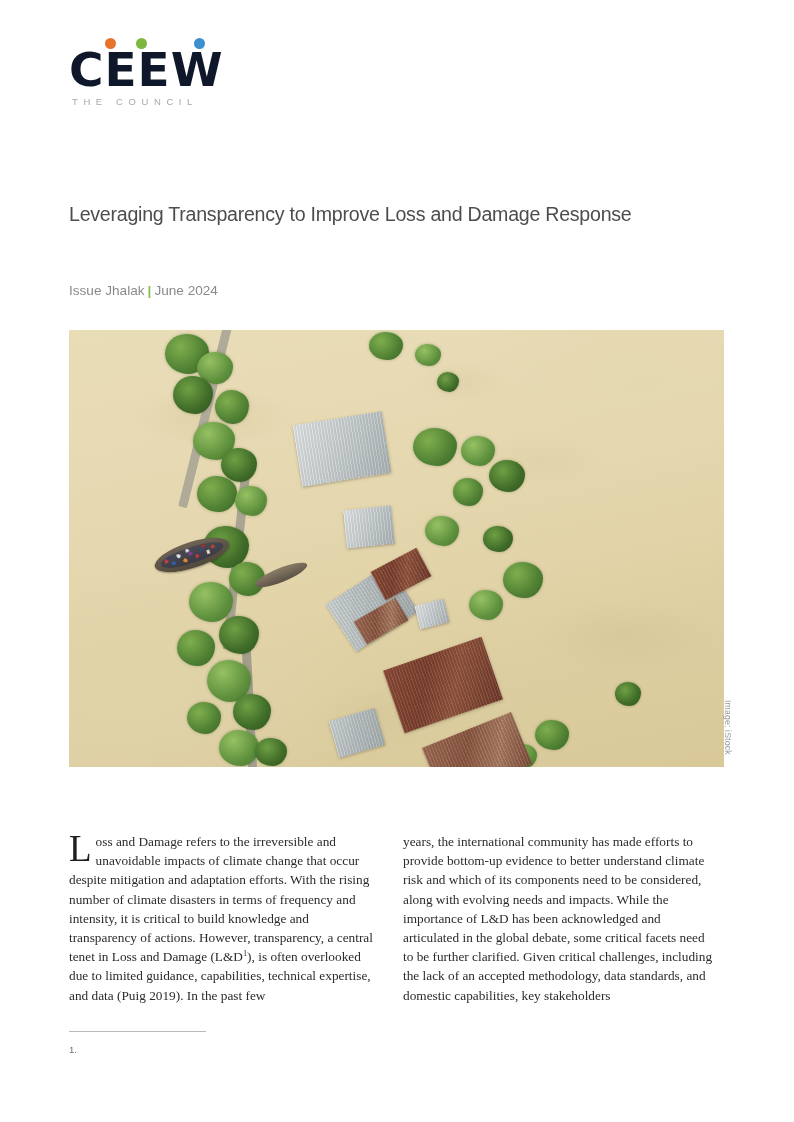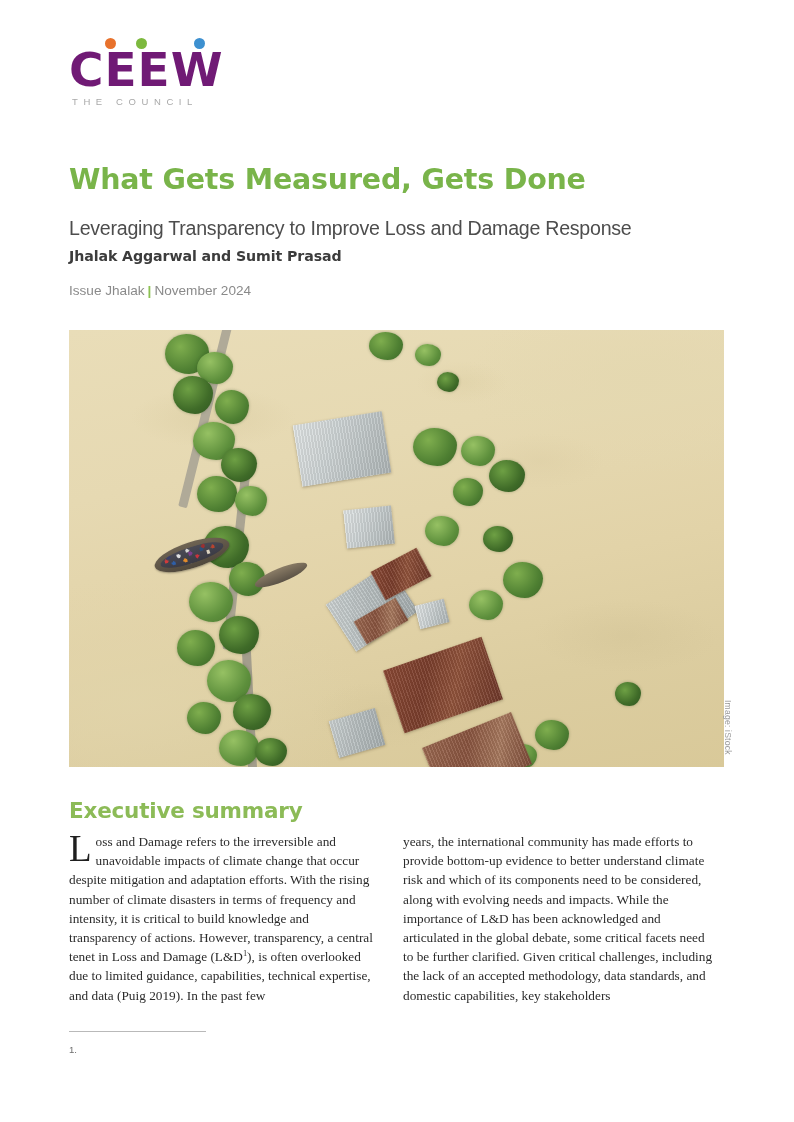--- a/index.html
+++ b/index.html
@@ -51,21 +51,21 @@
   .logo-dot.d3 { left: 89px; background: #3d90d0; }
 
   .logo-word {
     position: absolute;
     left: 0;
     top: 8px;
     font-family: "DejaVu Sans", sans-serif;
     font-size: 47px;
     font-weight: bold;
     letter-spacing: 1px;
-    color: #701a75;
+    color: #0f172a;
     line-height: 1;
   }
   .logo-tag {
     position: absolute;
     left: 3px;
     top: 58px;
     font-family: "Liberation Sans", sans-serif;
     font-size: 9.5px;
     letter-spacing: 5.6px;
     color: #a9a9a9;
@@ -89,21 +89,20 @@
     position: absolute;
     left: 69px;
     top: 203px;
     width: 680px;
     font-family: "Liberation Sans", sans-serif;
     font-size: 19.6px;
     font-weight: normal;
     color: #4d4d4d;
     letter-spacing: -0.25px;
     line-height: 1.2;
-    margin-top: 14px;
   }
   .authors {
     position: absolute;
     left: 69px;
     top: 248px;
     font-family: "DejaVu Sans", sans-serif;
     font-size: 14.2px;
     font-weight: bold;
     color: #3c3c3c;
     letter-spacing: -0.1px;
@@ -333,25 +332,23 @@
   <div class="logo-block">
     <div class="logo-dots">
       <span class="logo-dot d1" style="background: rgb(232, 114, 44);"></span>
       <span class="logo-dot d2" style="background: rgb(125, 185, 62);"></span>
       <span class="logo-dot d3" style="background: rgb(61, 144, 208);"></span>
     </div>
     <div class="logo-word">CEEW</div>
     <div class="logo-tag">THE COUNCIL</div>
   </div>
 
-  <div class="title">What Gets Measured, Gets Done</div>
   <div class="subtitle">Leveraging Transparency to Improve Loss and Damage Response</div>
-  <div class="authors">Jhalak Aggarwal and Sumit Prasad</div>
   <div class="meta">
-    <span>Issue Jhalak</span><span class="sep">|</span><span>November 2024</span>
+    <span>Issue Jhalak</span><span class="sep">|</span><span>June 2024</span>
   </div>
 
   <div class="photo-wrap">
     <div class="photo"></div>
     <div class="water-mottle"></div>
 
     <div class="road-line r1"></div>
     <div class="road-line r2"></div>
     <div class="road-line r3"></div>
 
@@ -418,21 +415,20 @@
     </div>
 
     <div class="boat">
       <span class="boat-people"></span>
     </div>
     <div class="boat2"></div>
   </div>
 
   <div class="photo-credit">Image: iStock</div>
 
-  <div class="exec-heading">Executive summary</div>
 
   <div class="columns">
     <div class="col">
       <p class="dropcap"><span>Loss and Damage refers to the irreversible and unavoidable impacts of climate change that occur despite mitigation and adaptation efforts. With the rising number of climate disasters in terms of frequency and intensity, it is critical to build knowledge and transparency of actions. However, transparency, a central tenet in Loss and Damage (L&amp;D</span><sup class="fn">1</sup><span>), is often overlooked due to limited guidance, capabilities, technical expertise, and data (Puig 2019). In the past few</span></p>
     </div>
     <div class="col">
       <p>years, the international community has made efforts to provide bottom-up evidence to better understand climate risk and which of its components need to be considered, along with evolving needs and impacts. While the importance of L&amp;D has been acknowledged and articulated in the global debate, some critical facets need to be further clarified. Given critical challenges, including the lack of an accepted methodology, data standards, and domestic capabilities, key stakeholders</p>
     </div>
   </div>
 

